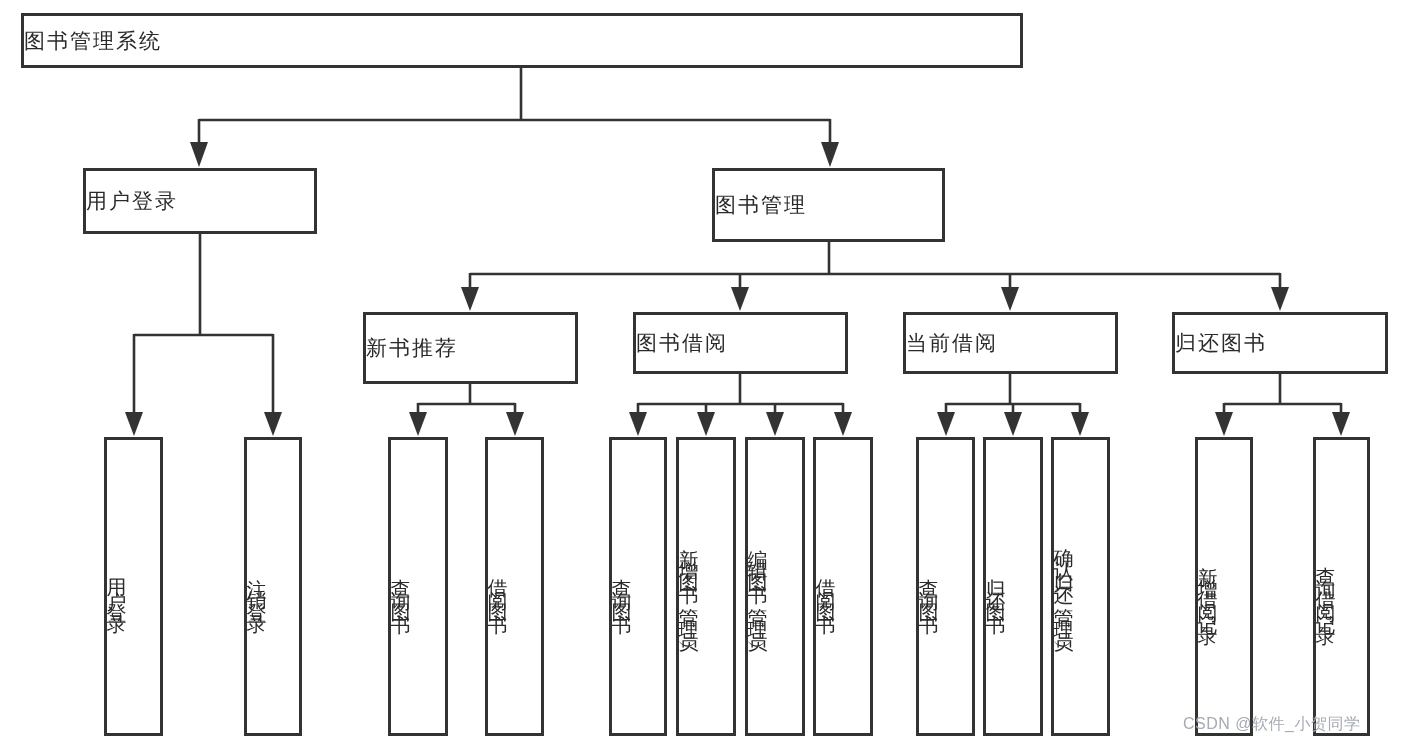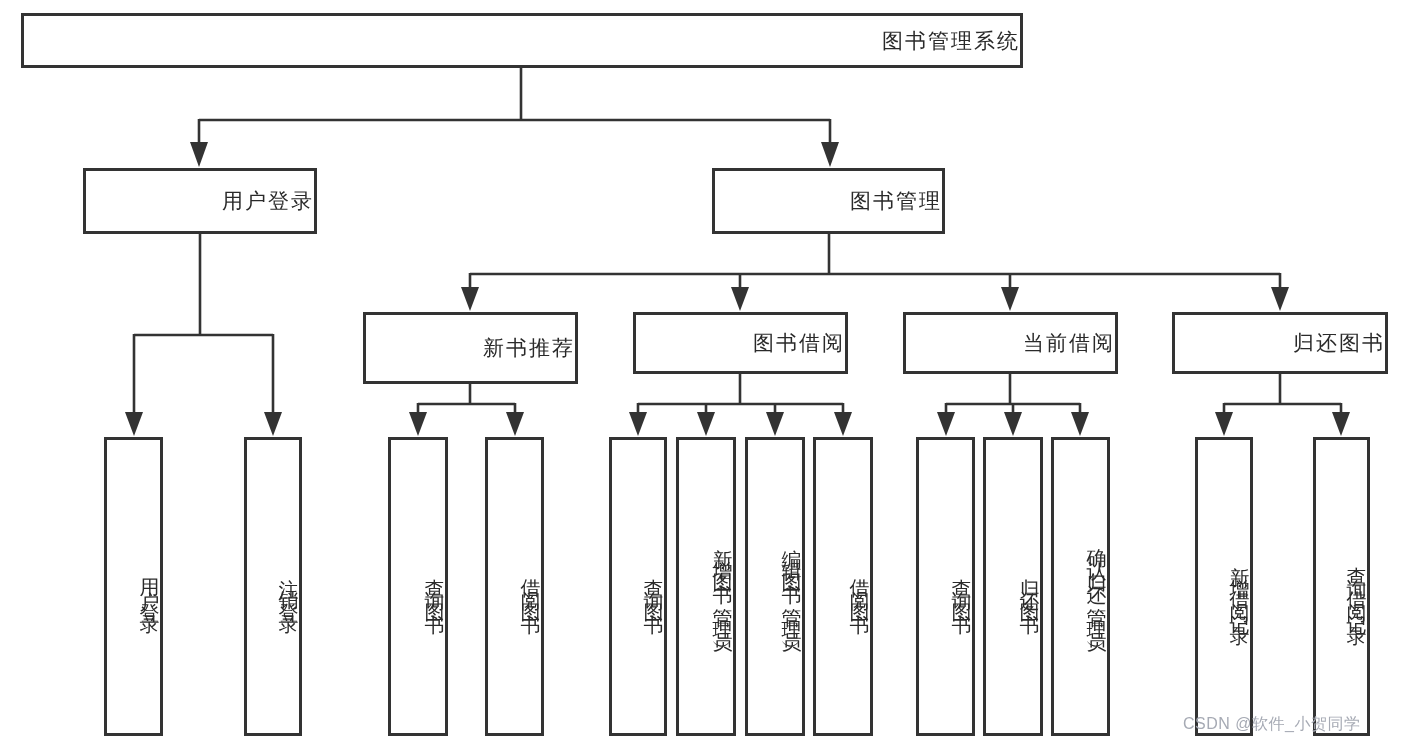--- a/index.html
+++ b/index.html
@@ -32,21 +32,21 @@
     fill: #333333;
     stroke: none;
   }
   .node {
     position: absolute;
     box-sizing: border-box;
     background: #ffffff;
     border: 3px solid #333333;
     display: flex;
     align-items: center;
-    justify-content: flex-end;
+    justify-content: flex-start;
   }
   .node .h-label {
     font-size: 21px;
     color: #2a2a2a;
     letter-spacing: 2px;
     white-space: nowrap;
   }
   .leaf .v-label {
     writing-mode: vertical-rl;
     text-orientation: mixed;
@@ -132,21 +132,21 @@
     <path class="head" d="M1332 412 L1350 412 L1341 436 Z"></path>
   </svg>
 
   <div class="node" style="left:21px; top:13px; width:1002px; height:55px;">
     <span class="h-label">图书管理系统</span>
   </div>
 
   <div class="node" style="left:83px; top:168px; width:234px; height:66px;">
     <span class="h-label">用户登录</span>
   </div>
-  <div class="node" style="left:712px; top:168px; width:233px; height:66px;">
+  <div class="node" style="left:712px; top:168px; width:233px; height:74px;">
     <span class="h-label">图书管理</span>
   </div>
 
   <div class="node" style="left:363px; top:312px; width:215px; height:72px;">
     <span class="h-label">新书推荐</span>
   </div>
   <div class="node" style="left:633px; top:312px; width:215px; height:62px;">
     <span class="h-label">图书借阅</span>
   </div>
   <div class="node" style="left:903px; top:312px; width:215px; height:62px;">

